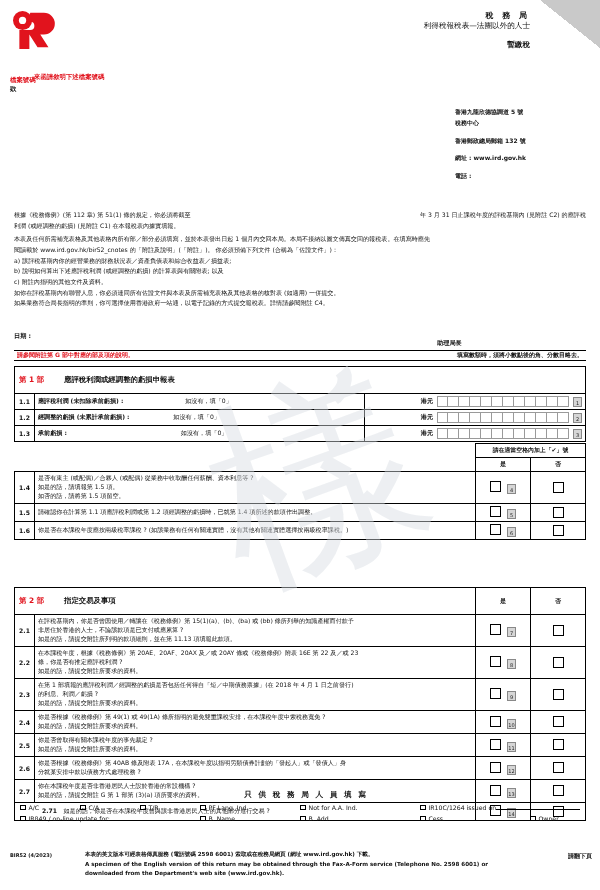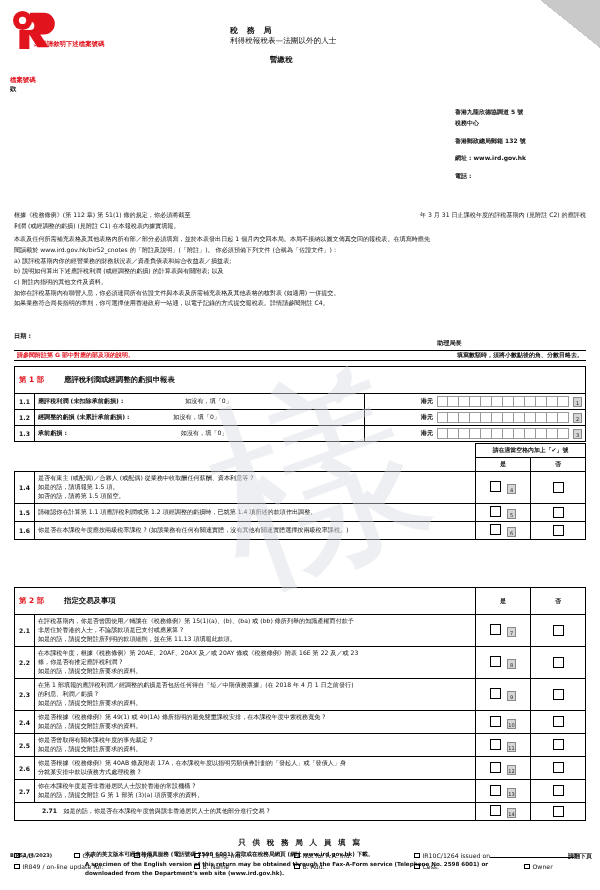--- a/index.html
+++ b/index.html
@@ -24,25 +24,25 @@
   
   .watermark{
     position:absolute; left:110px; top:300px;
     width:430px; height:360px;
     pointer-events:none; z-index:5; opacity:.45;
   }
 
   
   .logo { position:absolute; left:10px; top:10px; width:46px; height:40px; }
   .hdr-red { position:absolute; left:10px; font-weight:bold; font-size:6.4px; color:#e1131d; }
-  .hdr-red.l1 { top:40px;padding-left:24px; }
+  .hdr-red.l1 { top:73px;padding-left:24px; }
   .hdr-red.l2 { top:76px; }
   .hdr-black { position:absolute; left:10px; top:85px; font-weight:bold; font-size:6.4px; }
 
-  .title-block { position:absolute; left:230px; top:25px; width:300px; text-align:left; }
+  .title-block { position:absolute; left:230px; top:10px; width:300px; text-align:right; }
   .t1 { font-weight:bold; font-size:8px; letter-spacing:3px; }
   .t2 { font-weight:normal; font-size:7.6px; margin-top:0;}
   .t3 { font-weight:bold; font-size:7.6px; margin-top:1px; padding-left:40px;}
   .t4 { font-weight:bold; font-size:7.6px; margin-top:9px; padding-left:40px;}
 
   .addr { position:absolute; left:455px; top:106px; font-size:6px; line-height:1.9; font-weight:bold;}
   .addr .gap { height:6px; }
 
   
   .intro { position:absolute; left:14px; top:210px; width:572px; font-size:6.1px; line-height:1.75; }
@@ -87,21 +87,21 @@
     display:inline-block; min-width:9px; height:10px; line-height:10px;
     background:#d6d6d6; border:1px solid #888; text-align:center;
     font-size:5px; margin-left:4px; color:#222;
   }
   .ckbox { display:inline-block; width:11px; height:11px; border:1px solid #000; }
   .ck-cell { text-align:center; white-space:nowrap; }
   .yn-head { text-align:center; font-weight:bold; }
   .tickhdr { text-align:center; font-weight:bold; font-size:5.9px; }
 
   
-  .official { position:absolute; left:14px; top:790px; width:572px;margin-top:48px; }
+  .official { position:absolute; left:20px; top:790px; width:572px; }
   .official .hd { text-align:center; font-weight:bold; font-size:7.6px; letter-spacing:2px; }
   .official .line { display:flex; margin-top:4px; font-size:6.2px; }
   .official .line span.it { display:inline-block; }
   .sqr { display:inline-block; width:5.5px; height:5.5px; border:1px solid #000; margin-right:3px; }
   .ul { display:inline-block; border-bottom:1px solid #000; width:84px; }
 
   .footer { position:absolute; left:0; top:851px; width:600px; font-size:5.6px; }
   .footer .code { position:absolute; left:10px; top:1px; font-weight:bold; font-size:5px;}
   .footer .mid { position:absolute; left:85px; top:0px; width:430px; }
   .footer .mid .zh { font-weight:bold; }

